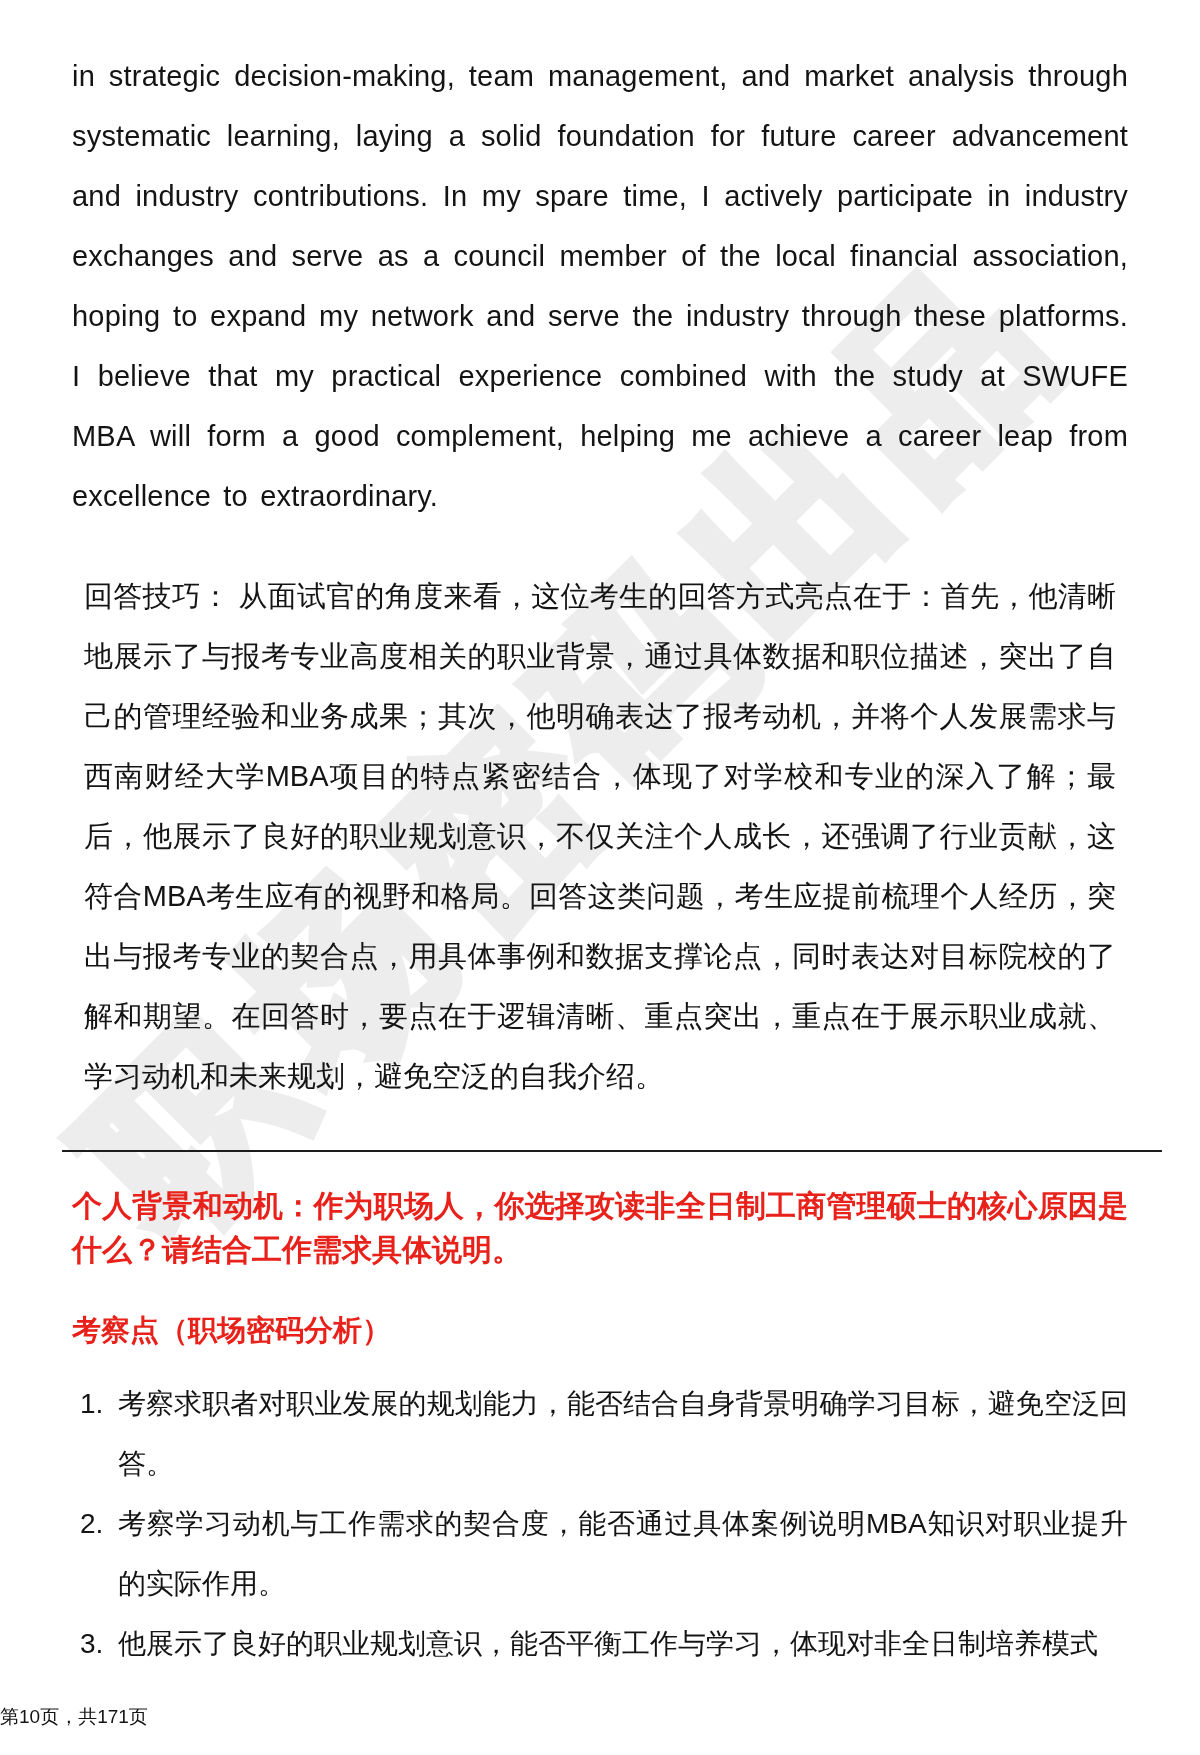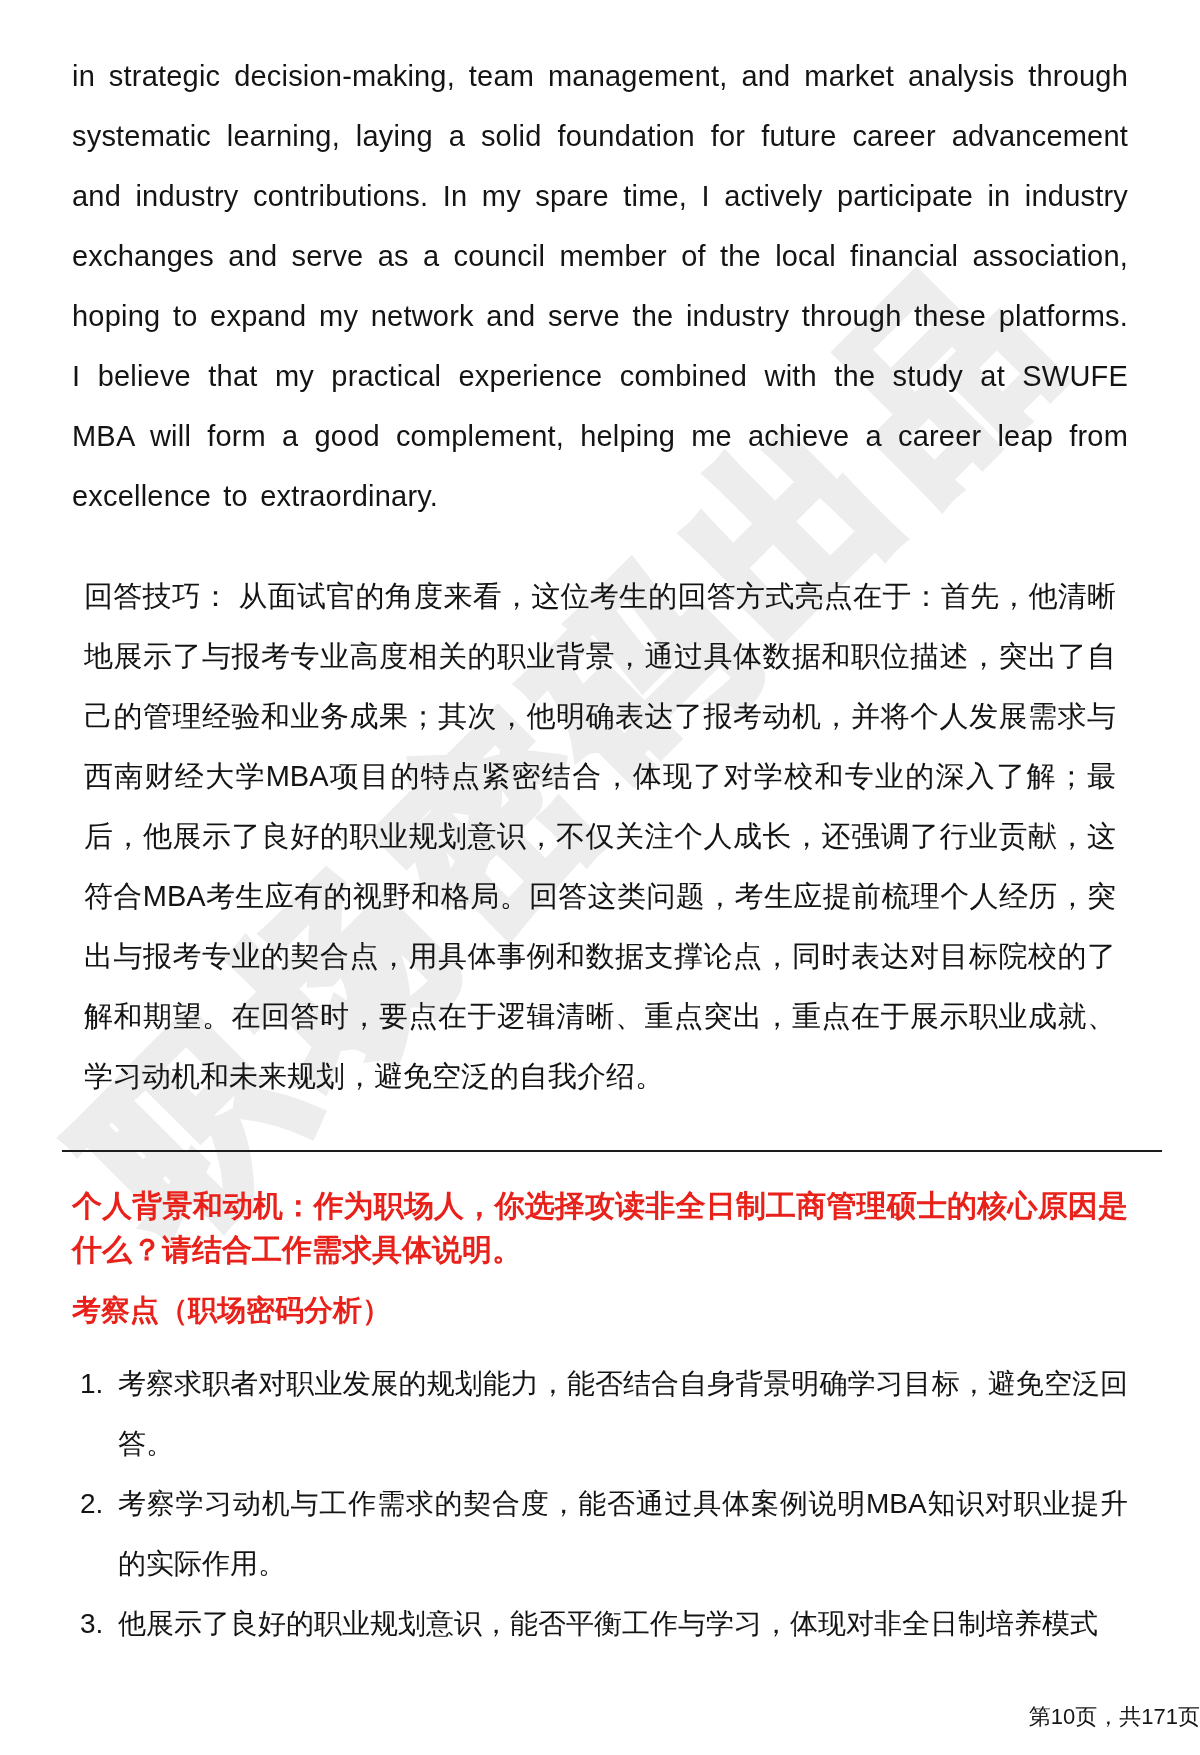--- a/index.html
+++ b/index.html
@@ -69,21 +69,21 @@
   }
   h2.question {
     margin: 32px 0 1px 0;
     color: var(--accent-red);
     font-size: 30px;
     line-height: 44px;
     font-weight: 700;
     text-align: justify;
   }
   h3.points-title {
-    margin: 20px 0 0 0;
+    margin: 40px 0 0 0;
     color: var(--accent-red);
     font-size: 29px;
     line-height: 36px;
     font-weight: 700;
   }
   ol.points {
     margin: 26px 0 0 0;
     padding: 0;
     list-style: none;
     font-size: 28px;
@@ -100,22 +100,22 @@
   ol.points .pt-text {
     flex: 1;
     text-align: justify;
     text-justify: inter-ideograph;
   }
   .footer {
     position: absolute;
     left: 0;
     right: 0;
     bottom: 20px;
-    text-align: right;
-    font-size: 22px;
+    text-align: left;
+    font-size: 19px;
     line-height: 36px;
     z-index: 1;
   }
 </style>
 </head>
 <body>
 
 <div class="page">
 
   <div class="watermark">职场密码出品</div>

